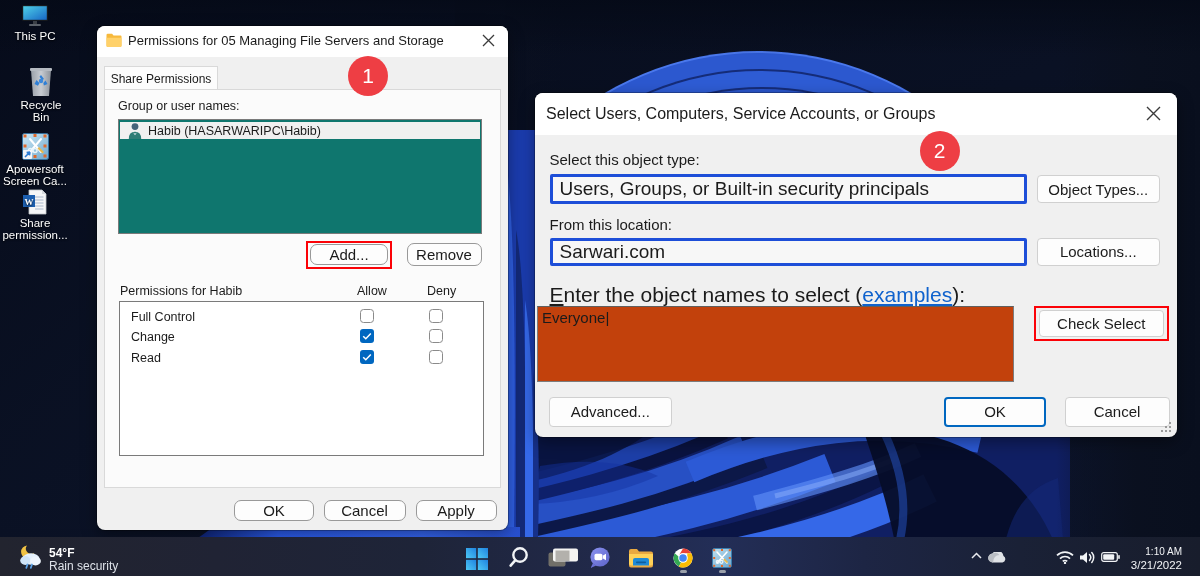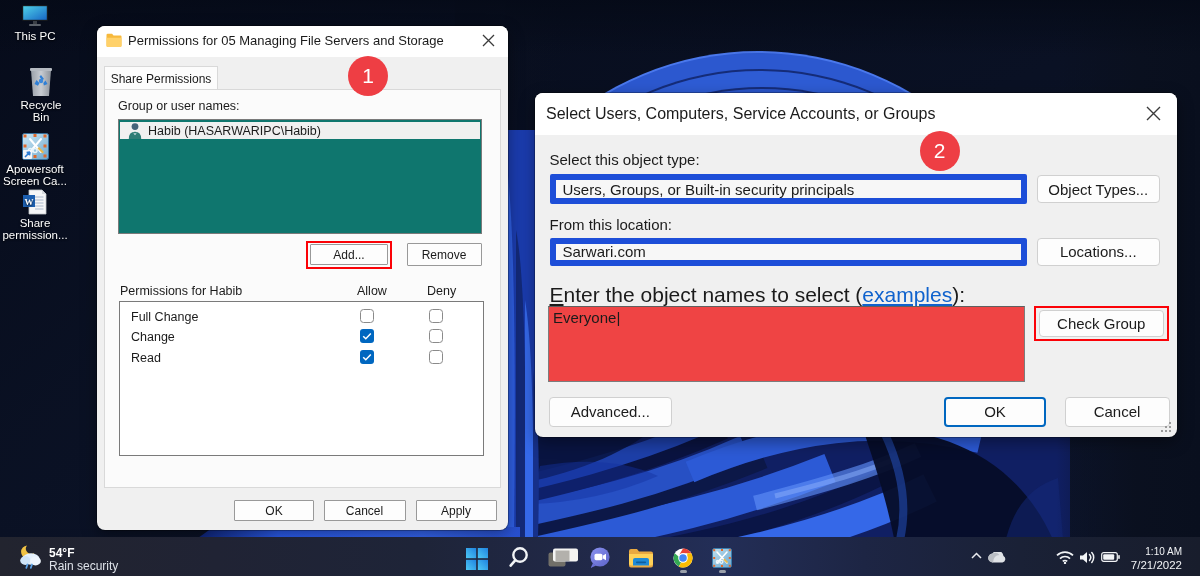--- a/index.html
+++ b/index.html
@@ -13,24 +13,24 @@
   .titlebar { position:absolute; left:0; top:0; right:0; background:#ffffff;
               border-radius:8px 8px 0 0; }
   .xbtn { position:absolute; color:#404040; }
   .xbtn svg { display:block; }
 
   .lbl { position:absolute; color:#1b1b1b; font-size:12.5px; white-space:nowrap; }
 
   .btn { position:absolute; background:#fdfdfd; border:1px solid #d0d0d0; border-radius:4px;
          color:#1b1b1b; font-size:15px; display:flex; align-items:center; justify-content:center;
          white-space:nowrap; font-family:"Liberation Sans", sans-serif; }
-  .btn.gray { border-color:#999; border-radius:1px; font-size:12px; }
-
-  .field { position:absolute; background:#f7f7f7; border:6px solid #1d4ed8; border-radius:2px;
-           color:#1b1b1b; font-size:15px; display:flex; align-items:center; padding-left:7px;
+  .btn.gray { border-color:#999; border-radius:7px; font-size:15px; }
+
+  .field { position:absolute; background:#f7f7f7; border:3px solid #1d4ed8; border-radius:2px;
+           color:#1b1b1b; font-size:19px; display:flex; align-items:center; padding-left:7px;
            white-space:nowrap; }
 
   .redrect { position:absolute; border:2px solid #fb0207; }
   .badge { position:absolute; width:40px; height:40px; border-radius:50%; background:#ee3e44;
            color:#fff; font-size:21px; display:flex; align-items:center; justify-content:center; }
 
   
   .dicon { position:absolute; width:70px; text-align:center; color:#fff; font-size:11.5px;
            text-shadow:0 1px 2px rgba(0,0,0,.9); line-height:11.5px; }
   .dicon svg { display:block; margin:0 auto 3px; }
@@ -237,21 +237,21 @@
   </div>
   <div class="redrect" style="left:209px; top:214.5px; width:86px; height:28px;"></div>
   <div class="btn gray" style="left:213px; top:218px; width:78px; height:21px;">Add...</div>
   <div class="btn gray" style="left:309.5px; top:217px; width:75px; height:23px;">Remove</div>
 
   <div class="lbl" style="left:23px; top:257.5px;">Permissions for Habib</div>
   <div class="lbl" style="left:260px; top:258px;">Allow</div>
   <div class="lbl" style="left:330px; top:258px;">Deny</div>
 
   <div class="abs" style="left:22px; top:274.5px; width:365px; height:155.5px; background:#fff; border:1px solid #7a7a7a;">
-    <div class="lbl" style="left:11px; top:8px;">Full Change</div>
+    <div class="lbl" style="left:11px; top:8px;">Full Control</div>
     <div class="lbl" style="left:11px; top:28.5px;">Change</div>
     <div class="lbl" style="left:11px; top:49px;">Read</div>
   </div>
 
   <svg class="abs" style="left:262.5px; top:282.5px;" width="14" height="14" viewBox="0 0 14 14">
       <rect x="0.5" y="0.5" width="13" height="13" rx="3" fill="#fff" stroke="#8a8a8a"></rect>
     </svg>
   <svg class="abs" style="left:332px; top:282.5px;" width="14" height="14" viewBox="0 0 14 14">
       <rect x="0.5" y="0.5" width="13" height="13" rx="3" fill="#fff" stroke="#8a8a8a"></rect>
     </svg>
@@ -288,25 +288,25 @@
 
   <div class="lbl" style="left:14.5px; top:58px; font-size:15px;">Select this object type:</div>
   <div class="field" style="left:14.5px; top:81px; width:477px; height:30px;">Users, Groups, or Built-in security principals</div>
   <div class="btn" style="left:501.5px; top:82px; width:123.5px; height:28px;">Object Types...</div>
 
   <div class="lbl" style="left:14.5px; top:123px; font-size:15px;">From this location:</div>
   <div class="field" style="left:14.5px; top:145px; width:477px; height:27.5px;">Sarwari.com</div>
   <div class="btn" style="left:501.5px; top:144.5px; width:123.5px; height:28px;">Locations...</div>
 
   <div class="lbl" style="left:14.5px; top:190px; font-size:21px;"><span style="text-decoration:underline">E</span>nter the object names to select (<span style="color:#0f62cd; text-decoration:underline">examples</span>):</div>
-  <div class="abs" style="left:13px; top:213px; width:477px; height:76px; background:#ef4444; border:1px solid #7c7c7c; border-top-color:#5f5f5f;">
+  <div class="abs" style="left:2px; top:213px; width:477px; height:76px; background:#c2410c; border:1px solid #7c7c7c; border-top-color:#5f5f5f;">
     <div class="lbl" style="left:4px; top:2px; font-size:15px;">Everyone<span style="font-weight:100">|</span></div>
   </div>
   <div class="redrect" style="left:498.5px; top:212.5px; width:135px; height:35px;"></div>
-  <div class="btn" style="left:504px; top:216.5px; width:124.5px; height:27.5px;">Check Group</div>
+  <div class="btn" style="left:504px; top:216.5px; width:124.5px; height:27.5px;">Check Select</div>
 
   <div class="btn" style="left:13.5px; top:303.5px; width:123.5px; height:30px;">Advanced...</div>
   <div class="btn" style="left:409px; top:303.5px; width:102px; height:30px; border:2px solid #0067c0;">OK</div>
   <div class="btn" style="left:529.5px; top:303.5px; width:105px; height:30px;">Cancel</div>
   <svg class="abs" style="left:625px; top:328px;" width="13" height="13" viewBox="0 0 13 13">
     <g fill="#9a9a9a">
         <rect x="9" y="9" width="2" height="2"></rect>
         <rect x="9" y="5" width="2" height="2"></rect>
         <rect x="5" y="9" width="2" height="2"></rect>
         <rect x="9" y="1" width="2" height="2"></rect>
@@ -422,14 +422,14 @@
   <svg class="tb" style="left:1079px; top:13.5px;" width="18" height="13" viewBox="0 0 18 13">
     <path d="M1,4.5 l3,0 4,-3.6 0,11.2 -4,-3.6 -3,0 Z" fill="#f2f4f6"></path>
     <path d="M10.5,3.6 a4.3,4.3 0 0 1 0,5.8 M12.8,1.6 a7.3,7.3 0 0 1 0,9.8" stroke="#f2f4f6" stroke-width="1.5" fill="none" stroke-linecap="round"></path>
   </svg>
   <svg class="tb" style="left:1101px; top:15px;" width="19" height="10" viewBox="0 0 19 10">
     <rect x="0.7" y="0.7" width="15.6" height="8.6" rx="2" fill="none" stroke="#f2f4f6" stroke-width="1.2"></rect>
     <rect x="2.2" y="2.2" width="11" height="5.6" rx="1" fill="#f2f4f6"></rect>
     <rect x="17.2" y="3" width="1.6" height="4" rx="0.8" fill="#f2f4f6"></rect>
   </svg>
   <div class="tb" style="left:1126px; top:9px; width:56px; text-align:right; color:#f2f4f6; font-size:10px;">1:10 AM</div>
-  <div class="tb" style="left:1110px; top:21.5px; width:72px; text-align:right; color:#f2f4f6; font-size:11.5px;">7/21/2022</div>
+  <div class="tb" style="left:1110px; top:21.5px; width:72px; text-align:right; color:#f2f4f6; font-size:11.5px;">3/21/2022</div>
 </div>
 
 </body></html>

